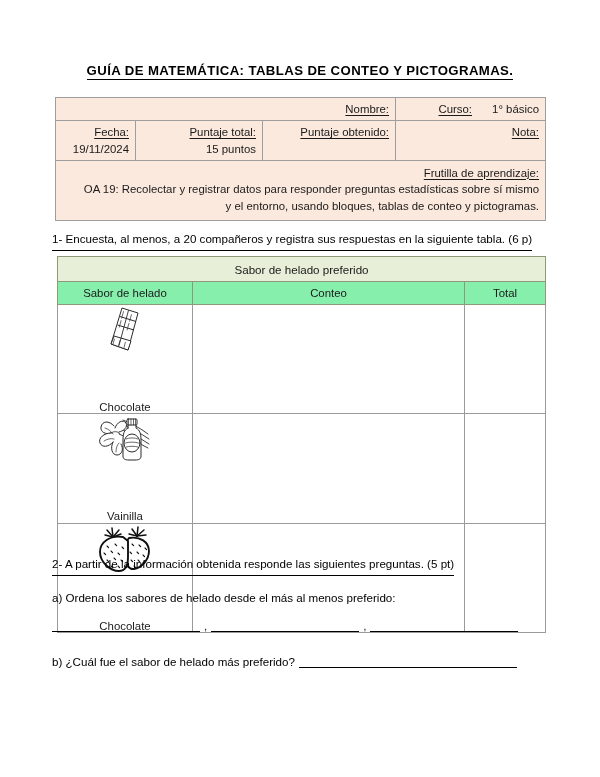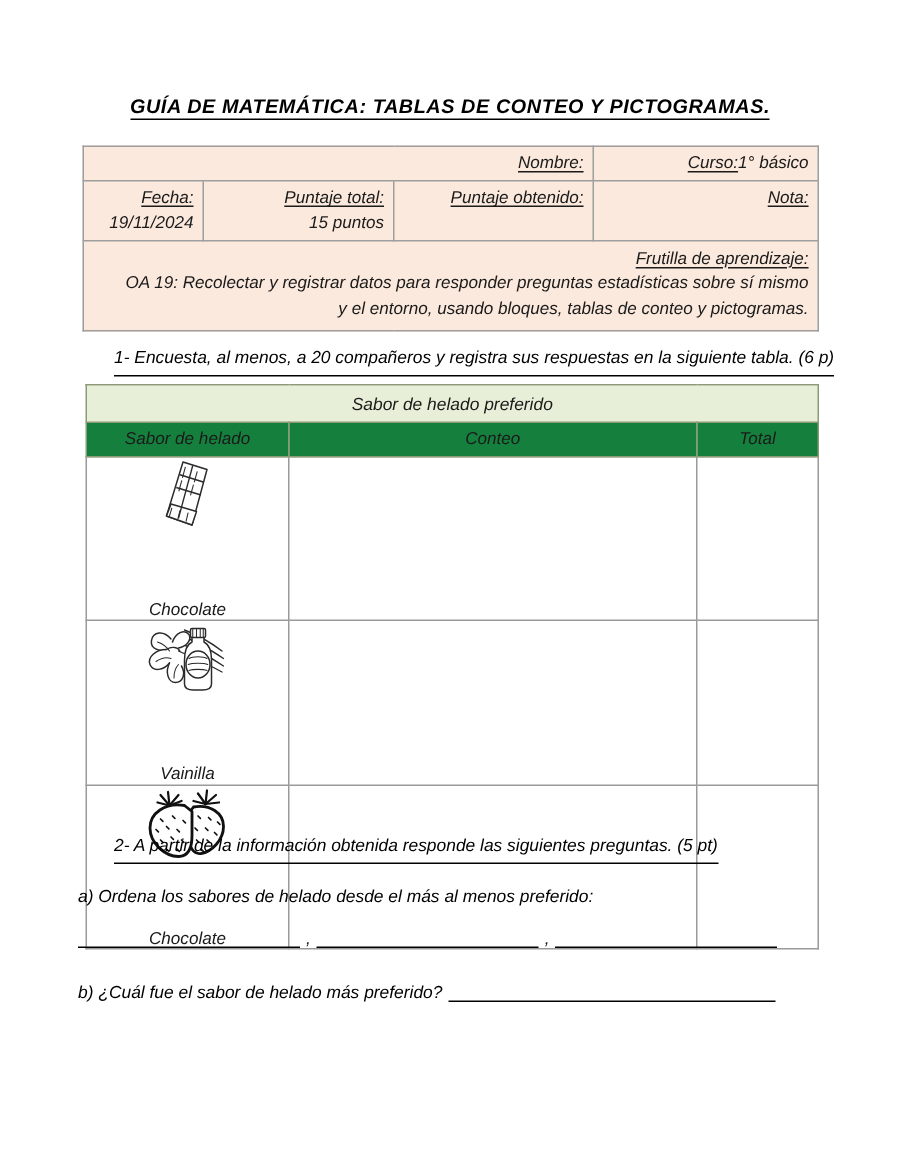--- a/index.html
+++ b/index.html
@@ -15,21 +15,20 @@
     color: #1a1a1a;
     overflow: hidden;
   }
   .page {
     position: absolute;
     left: 0; top: 0;
     width: 600px;
     height: 777px;
     box-sizing: border-box;
     padding: 0;
-    font-style: italic;
   }
 
   
   .title {
     position: absolute;
     left: 0;
     top: 63px;
     width: 600px;
     text-align: center;
     font-size: 13.2px;
@@ -68,37 +67,37 @@
   .u {
     text-decoration: underline;
     text-underline-offset: 2px;
   }
   .val {
     display: block;
     margin-top: 2px;
   }
   .inline-val {
     text-decoration: none;
+    margin-left: 20px;
   }
   .obj-line {
     display: block;
     line-height: 1.45;
   }
 
   
   .instruction {
     position: absolute;
     left: 52px;
     font-size: 11.6px;
     color: #000;
   }
   .instruction span.ul {
     border-bottom: 1px solid #000;
     padding-bottom: 5px;
-    margin-left: 24px;
   }
   #instr1 { top: 232px; }
   #instr2 { top: 557px; }
 
   
   .tally-table {
     position: absolute;
     left: 57px;
     top: 256px;
     width: 488px;
@@ -113,21 +112,21 @@
     text-align: center;
     vertical-align: middle;
   }
   .tally-table th.title-row {
     background: #e7efd8;
     height: 24px;
     font-weight: normal;
     font-size: 11.6px;
   }
   .tally-table th.col-head {
-    background: #15803d;
+    background: #86efac;
     height: 22px;
     font-weight: normal;
     font-size: 11.4px;
   }
   .tally-table td.flavor-cell {
     background: #ffffff;
     height: 77px;
     border-color: #9a9a9a;
   }
   .tally-table td.blank-cell {

